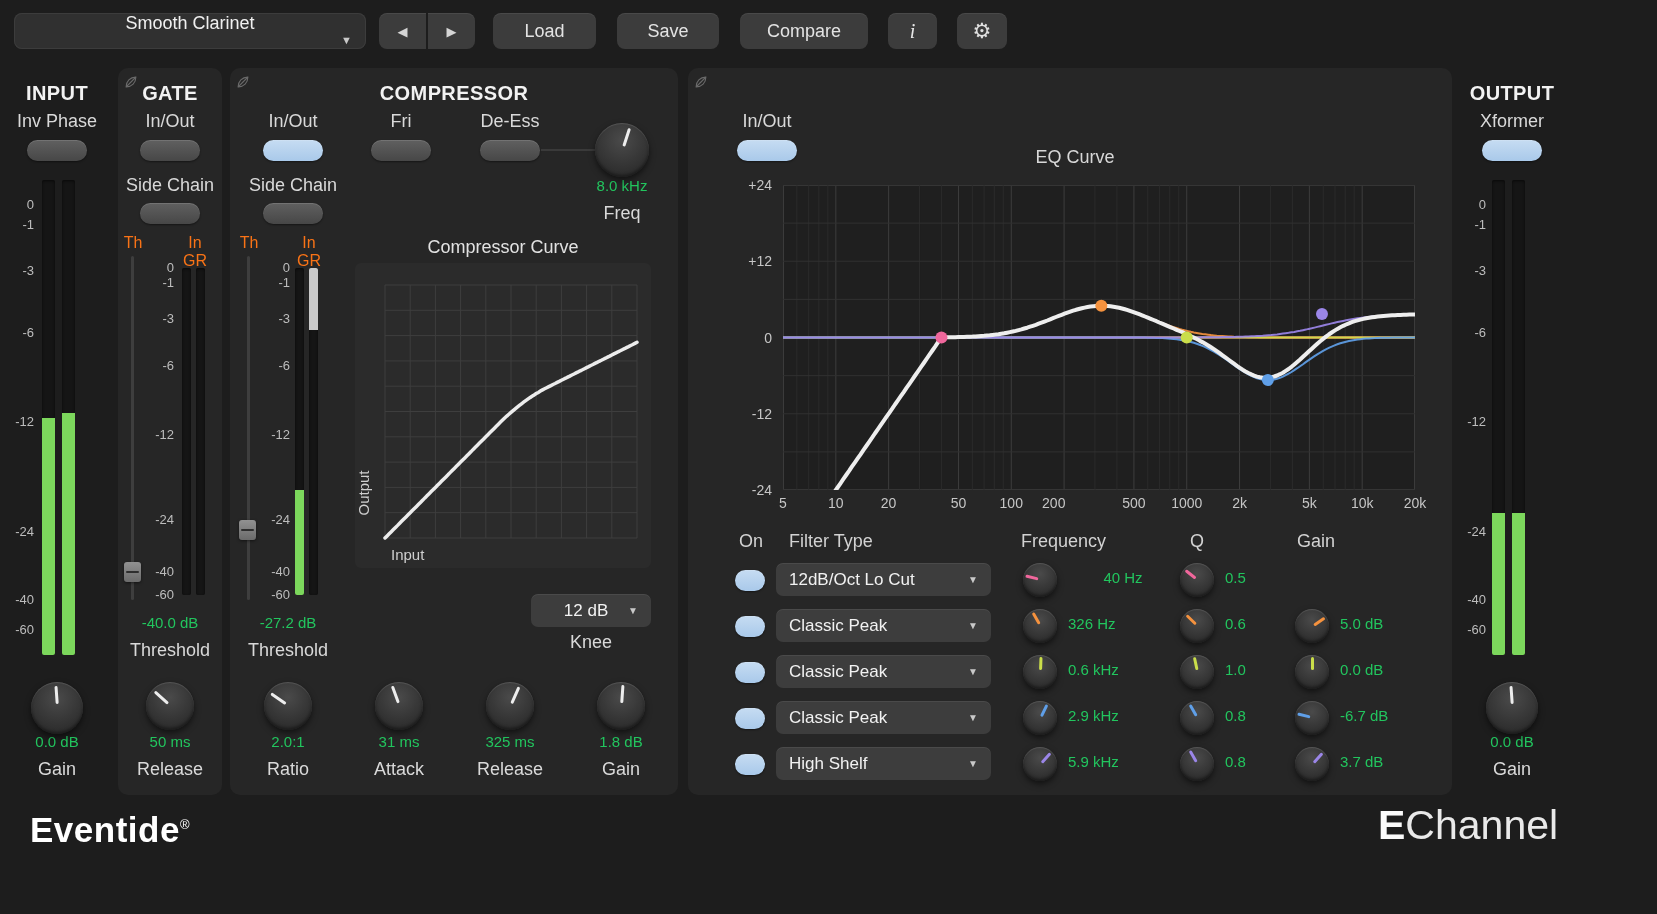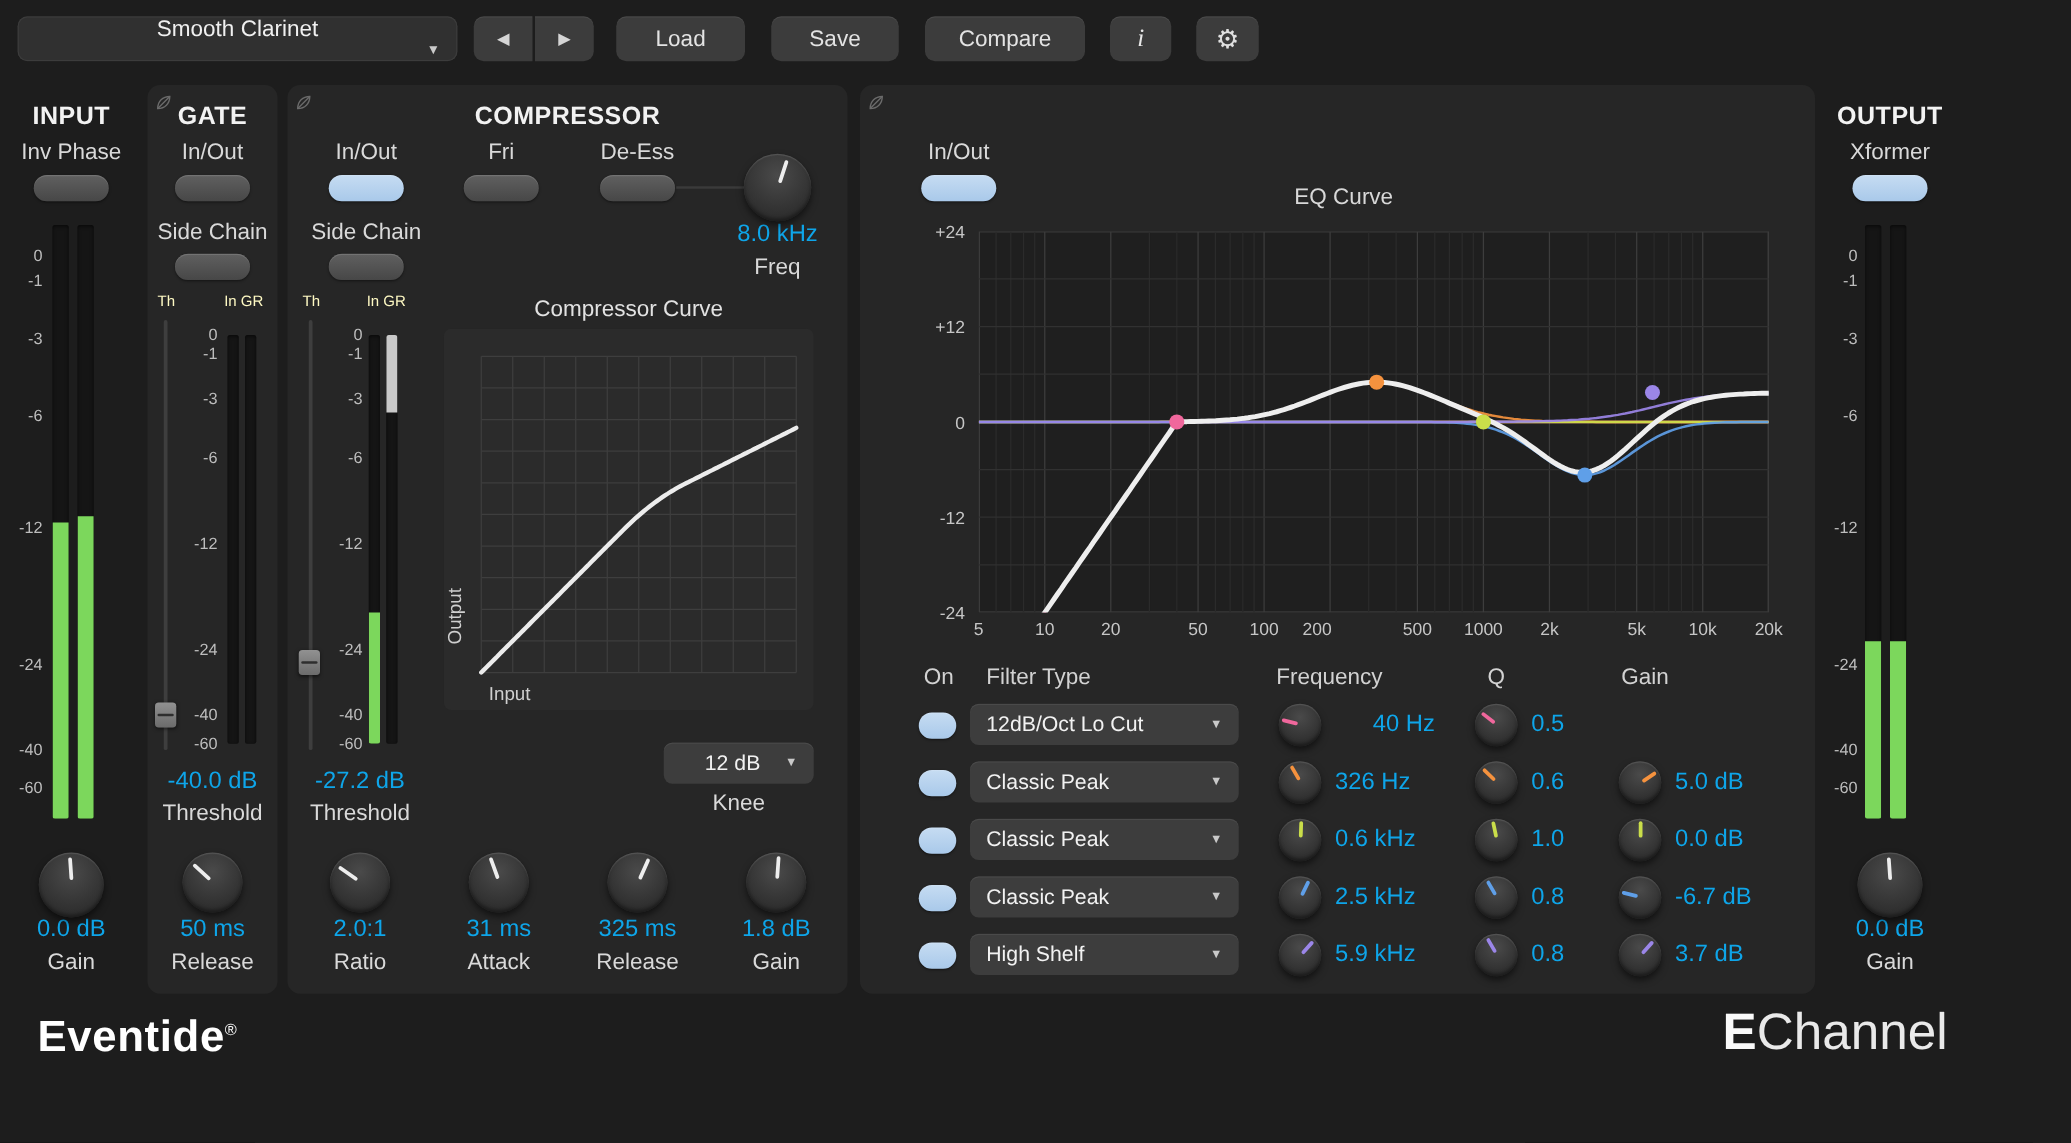--- a/index.html
+++ b/index.html
@@ -4,22 +4,22 @@
 <style>
   *{margin:0;padding:0;box-sizing:border-box;}
   html,body{background:#141414;}
   #app{position:relative;width:1657px;height:914px;background:#1d1d1d;overflow:hidden;
        font-family:"Liberation Sans","DejaVu Sans",sans-serif;color:#e8e8e8;}
   svg text{font-family:"Liberation Sans","DejaVu Sans",sans-serif;}
   .panel{position:absolute;background:#262626;border-radius:10px;}
   .leaf{position:absolute;}
   .sec-title{position:absolute;font-size:20px;font-weight:600;letter-spacing:.4px;color:#f2f2f2;text-align:center;}
   .lbl{position:absolute;font-size:18px;color:#d9d9d9;text-align:center;}
-  .small-lbl{position:absolute;font-size:12px;color:#fef9c3;}
-  .value{position:absolute;font-size:19px;color:#0ea5e9;text-align:center;}
+  .small-lbl{position:absolute;font-size:16px;color:#f97316;}
+  .value{position:absolute;font-size:15px;color:#22c55e;text-align:center;}
   .th-lbl{position:absolute;font-size:18px;color:#d2d2d2;}
   .axis-lbl{position:absolute;font-size:14px;color:#c6c6c6;}
   .pillbtn{position:absolute;width:60px;height:21px;border-radius:11px;cursor:pointer;
            background:linear-gradient(180deg,#606060,#474747);
            box-shadow:0 1px 2px rgba(0,0,0,.45), inset 0 1px 0 rgba(255,255,255,.12);}
   .pillbtn.on{background:linear-gradient(180deg,#c6dcf2,var(--blue,#a9c9ea));}
   .meter{position:absolute;background:#151515;border-radius:2px;overflow:hidden;
          box-shadow:inset 0 1px 3px rgba(0,0,0,.6);}
   .mfill{position:absolute;left:0;right:0;bottom:0;background:var(--green,#7cd75c);}
   .mfill-top{position:absolute;left:0;right:0;top:0;background:#c9c9c9;}
@@ -420,21 +420,21 @@
     <div class="pillbtn on" style="left: 735px; top: 708px; width: 30px;"></div>
     <div class="dropdown" style="left: 776px; top: 701px; width: 215px; height: 33px;">
       <span>Classic Peak</span>
       <span class="chev">▼</span>
     </div>
     <div class="knob" style="left: 1023px; top: 701px; width: 34px; height: 34px; --angle: 26deg; --tick: #5f9fe8;">
       <div class="rot">
         <div class="ptr"></div>
       </div>
     </div>
-    <div class="value" style="left: 1068px; top: 707px; width: 110px; text-align: left;">2.5 kHz</div>
+    <div class="value" style="left: 1068px; top: 707px; width: 110px; text-align: left;">2.9 kHz</div>
     <div class="knob" style="left: 1180px; top: 701px; width: 34px; height: 34px; --angle: -30deg; --tick: #5f9fe8;">
       <div class="rot">
         <div class="ptr"></div>
       </div>
     </div>
     <div class="value" style="left: 1225px; top: 707px; width: 60px; text-align: left;">0.8</div>
     <div class="knob" style="left: 1295px; top: 701px; width: 34px; height: 34px; --angle: -76deg; --tick: #5f9fe8;">
       <div class="rot">
         <div class="ptr"></div>
       </div>

